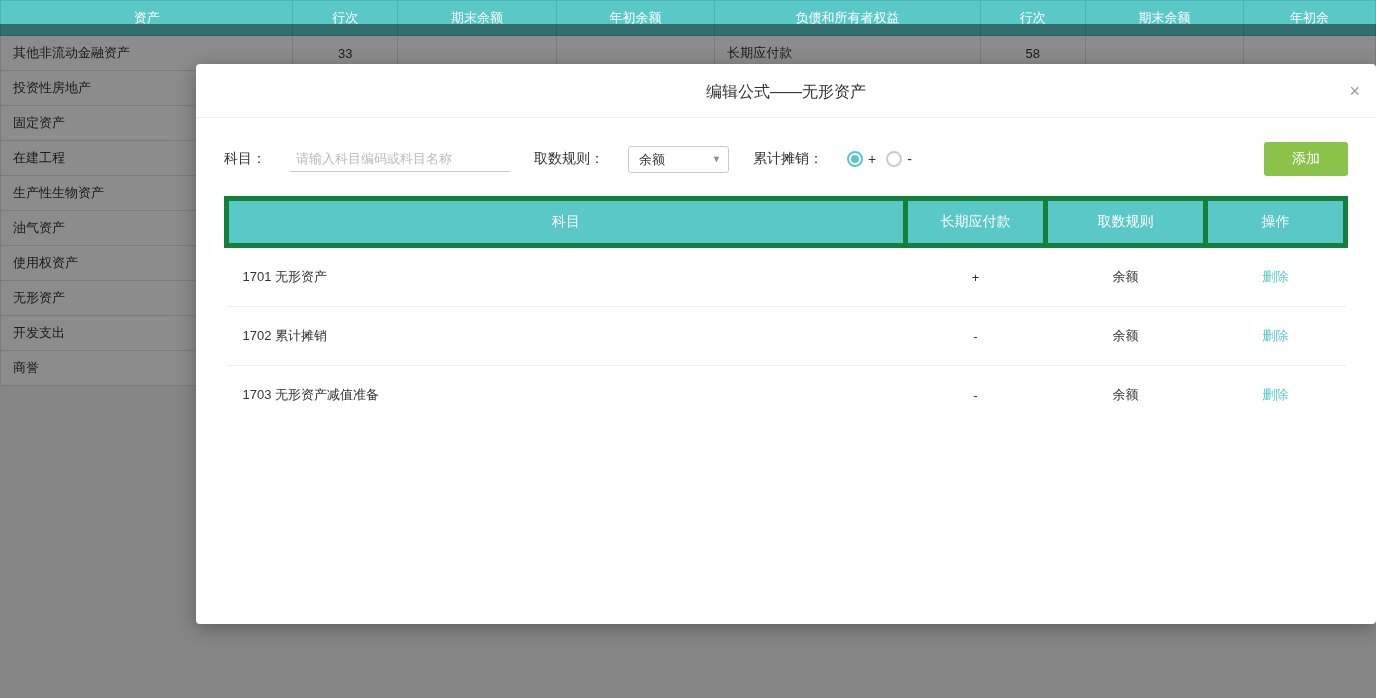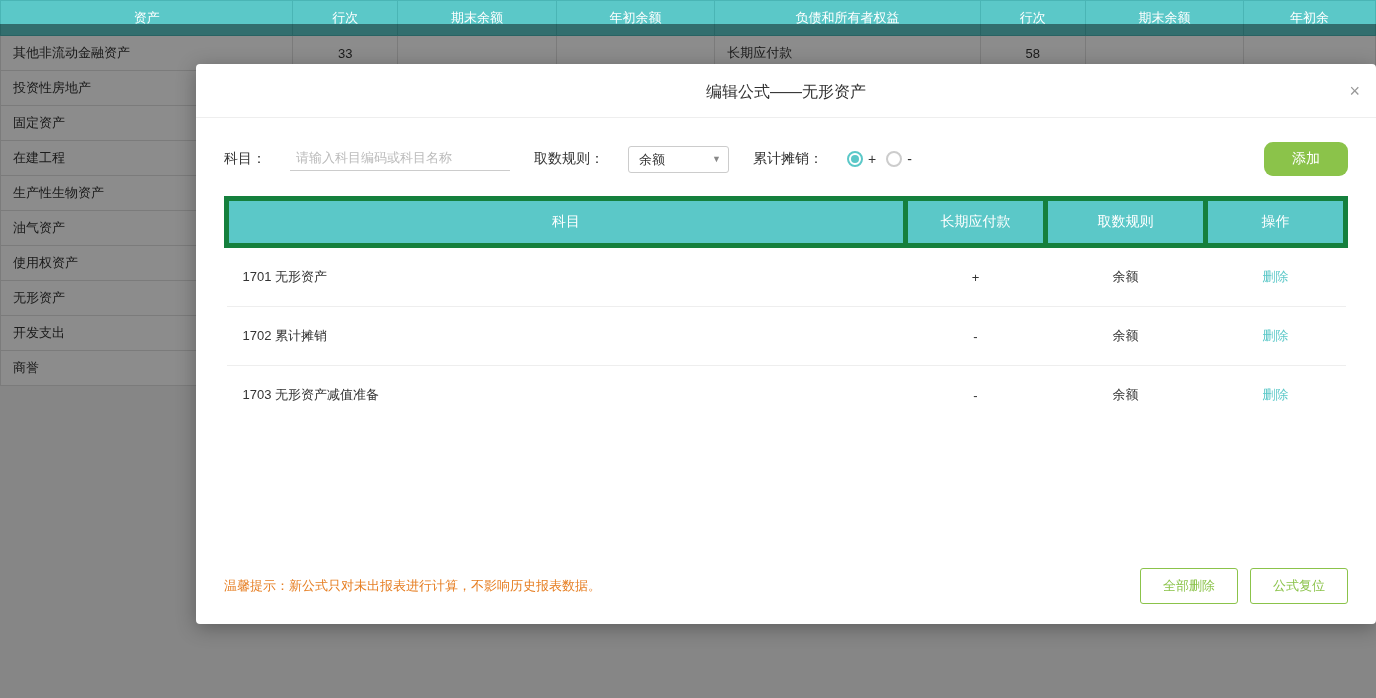--- a/index.html
+++ b/index.html
@@ -118,21 +118,21 @@
 
     .form-input {
       border: none;
       border-bottom: 1px solid #ccc;
       outline: none;
       padding: 4px 6px;
       font-size: 13px;
       color: #999;
       width: 220px;
       background: transparent;
-      font-family: Liberation Mono, monospace;
+      font-family: Liberation Serif, serif;
     }
 
     .form-input::placeholder {
       color: #bbb;
     }
 
     .select-field {
       border: 1px solid #ccc;
       border-radius: 3px;
       padding: 5px 24px 5px 10px;
@@ -205,21 +205,21 @@
     .radio-text {
       font-size: 14px;
       color: #333;
     }
 
     
     .btn-add {
       background: #8bc34a;
       color: #fff;
       border: none;
-      border-radius: 9px;
+      border-radius: 3px;
       padding: 8px 28px;
       font-size: 14px;
       cursor: pointer;
       font-family: inherit;
       margin-left: auto;
     }
 
     
     .data-table {
       width: 100%;
@@ -483,21 +483,14 @@
             <td>-</td>
             <td>余额</td>
             <td>
               <button class="btn-delete">删除</button>
             </td>
           </tr>
         </tbody>
       </table>
     </div>
 
-    <div class="modal-footer">
-      <span class="footer-tip">温馨提示：新公式只对未出报表进行计算，不影响历史报表数据。</span>
-      <div class="footer-buttons">
-        <button class="btn-outline">全部删除</button>
-        <button class="btn-outline">公式复位</button>
-      </div>
-    </div>
   </div>
 </div>
 
 </body></html>

